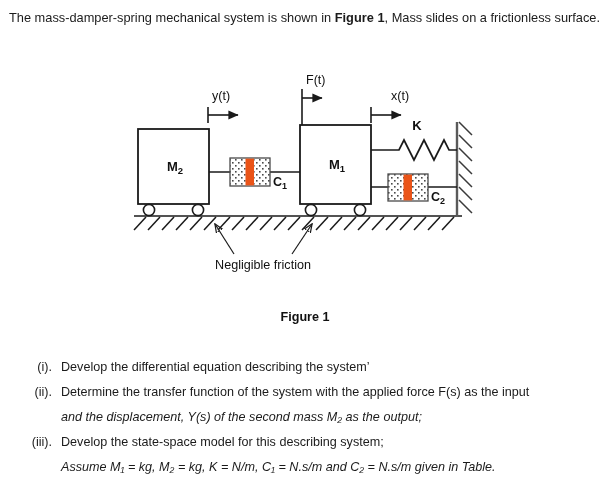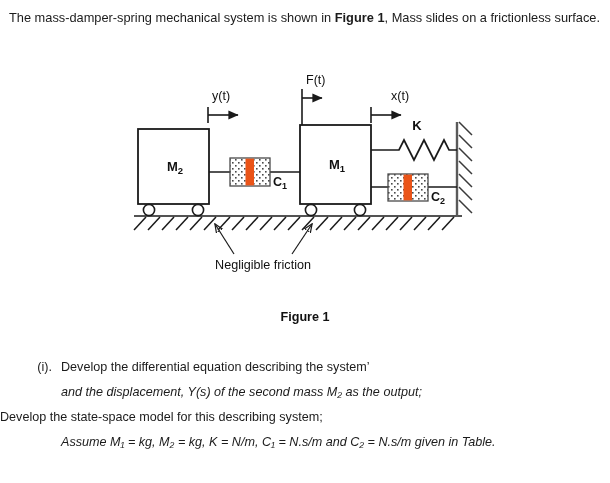--- a/index.html
+++ b/index.html
@@ -209,22 +209,27 @@
 
   <div class="figure-caption">Figure 1</div>
 
   <div class="qlist">
 
     <div class="qrow">
       <div class="qnum">(i).</div>
       <div class="qtext">Develop the differential equation describing the system’</div>
     </div>
 
+    <div class="qrow">
+      <div class="qnum">(ii).</div>
+      <div class="qtext">Determine the transfer function of the system with the applied force F(s) as the input</div>
+    </div>
     <div class="qcont">and the displacement, Y(s) of the second mass M₂ as the output;</div>
 
     <div class="qrow">
+      <div class="qnum">(iii).</div>
       <div class="qtext">Develop the state-space model for this describing system;</div>
     </div>
     <div class="qcont">Assume M₁ = kg, M₂ = kg, K = N/m, C₁ = N.s/m and C₂ = N.s/m given in Table.</div>
 
   </div>
 
 </div>
 
 </body></html>

